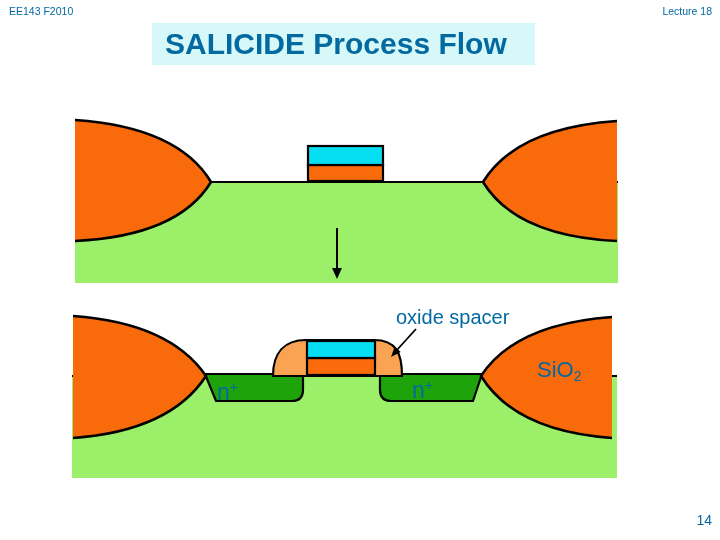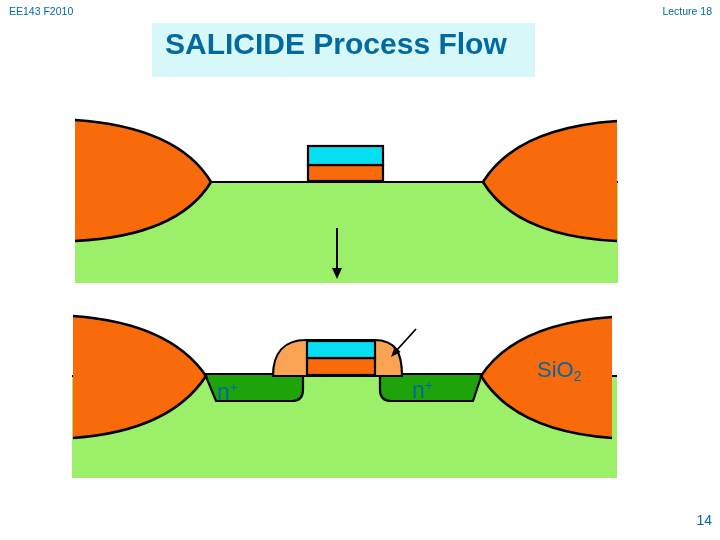--- a/index.html
+++ b/index.html
@@ -4,21 +4,21 @@
 <style>
   html,body{margin:0;padding:0;background:#888;}
   .slide{
     position:relative;width:720px;height:540px;background:#ffffff;
     font-family:"Liberation Sans",sans-serif;color:#0369a1;overflow:hidden;
   }
   .hdr{position:absolute;top:5px;font-size:10.5px;line-height:1.2;}
   .hdr-left{left:9px;}
   .hdr-right{right:8px;}
   .slide-title{
-    position:absolute;left:152px;top:23px;width:383px;height:54px;
+    position:absolute;left:152px;top:23px;width:383px;height:42px;
     box-sizing:border-box;padding-left:13px;
     font-size:30px;font-weight:bold;line-height:42px;white-space:nowrap;
   }
   svg.diagram{position:absolute;left:0;top:0;}
   .lbl{position:absolute;line-height:1;white-space:nowrap;}
   .lbl-oxide-spacer{left:396px;top:307px;font-size:20px;}
   .lbl-sio2{left:537px;top:359px;font-size:22px;}
   .lbl-sio2 .sub{font-size:14px;vertical-align:-4px;}
   .lbl-nplus{font-size:23px;}
   .lbl-nplus .sup{font-size:14px;vertical-align:8px;}
@@ -77,20 +77,21 @@
       <rect x="307" y="358" width="68" height="17" stroke-width="2.2" fill="#F96A0A" stroke="#000000"></rect>
       <rect x="307" y="341" width="68" height="17" stroke-width="2.2" fill="#06DFF2" stroke="#000000"></rect>
 
       <g>
         <line x1="416" y1="329" x2="396" y2="351" stroke-width="1.8" stroke="#000000"></line>
         <polygon points="391,357 400.7,351.9 394.8,346.5" stroke="none" fill="#000000"></polygon>
       </g>
     </g>
   </svg>
 
+  <div class="lbl lbl-oxide-spacer">oxide spacer</div>
 
   <div class="lbl lbl-sio2">
     <span>SiO</span><span class="sub">2</span>
   </div>
 
   <div class="lbl lbl-nplus lbl-nplus-left">
     <span>n</span><span class="sup">+</span>
   </div>
 
   <div class="lbl lbl-nplus lbl-nplus-right">

